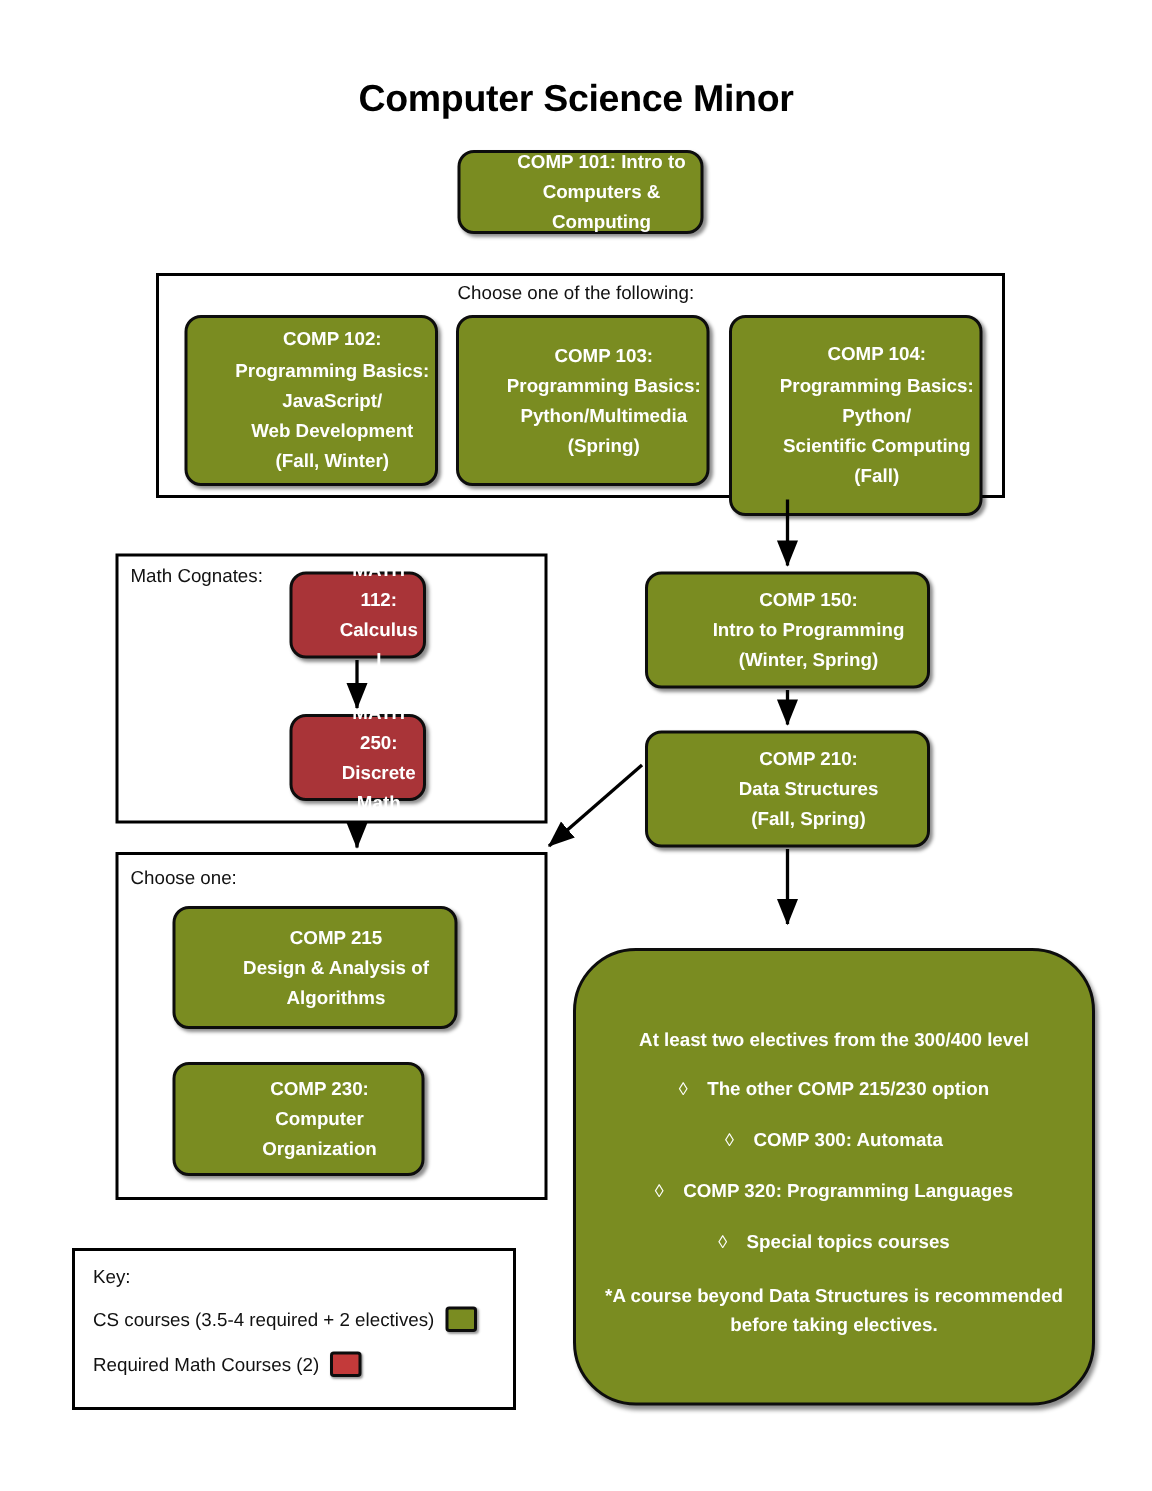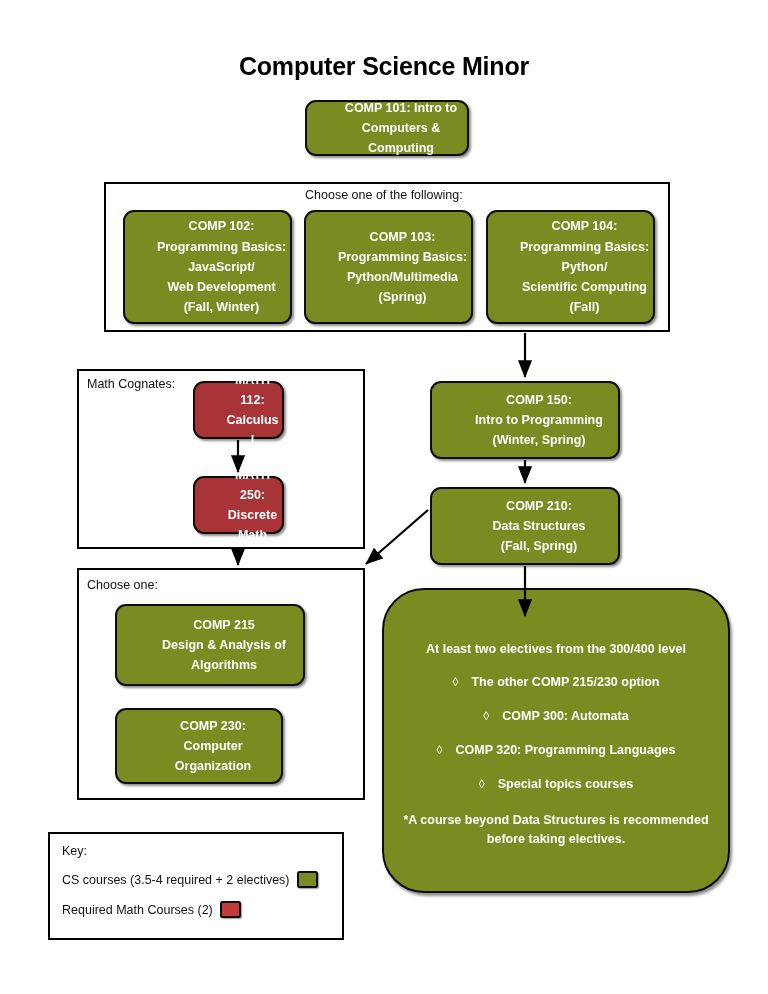--- a/index.html
+++ b/index.html
@@ -182,21 +182,21 @@
     <span class="ln">(Fall, Winter)</span>
   </div>
 
   <div class="course-box cs" style="left:304px; top:210px; width:169px; height:114px;">
     <span class="ln">COMP 103:</span>
     <span class="ln">Programming Basics:</span>
     <span class="ln">Python/Multimedia</span>
     <span class="ln">(Spring)</span>
   </div>
 
-  <div class="course-box cs" style="left:486px; top:210px; width:169px; height:114px;">
+  <div class="course-box cs" style="left:486px; top:210px; width:169px; height:134px;">
     <span class="ln">COMP 104:</span>
     <span class="ln">Programming Basics:</span>
     <span class="ln">Python/</span>
     <span class="ln">Scientific Computing</span>
     <span class="ln">(Fall)</span>
   </div>
 
   <div class="group-box" style="left:77px; top:369px; width:288px; height:180px;"></div>
   <div class="group-label" style="left:87px; top:377px;">Math Cognates:</div>
 
@@ -229,21 +229,21 @@
     <span class="ln">COMP 215</span>
     <span class="ln">Design &amp; Analysis of</span>
     <span class="ln">Algorithms</span>
   </div>
 
   <div class="course-box cs" style="left:115px; top:708px; width:168px; height:76px;">
     <span class="ln">COMP 230:</span>
     <span class="ln">Computer Organization</span>
   </div>
 
-  <div class="electives-box" style="left:382px; top:588px; width:348px; height:305px;align-items:center;">
+  <div class="electives-box" style="left:382px; top:632px; width:348px; height:305px;align-items:center;">
     <span class="el-line">At least two electives from the 300/400 level</span>
 
     <span class="el-bullet">
       <span class="di">◊</span><span>The other COMP 215/230 option</span>
     </span>
     <span class="el-bullet">
       <span class="di">◊</span><span>COMP 300: Automata</span>
     </span>
     <span class="el-bullet">
       <span class="di">◊</span><span>COMP 320: Programming Languages</span>

